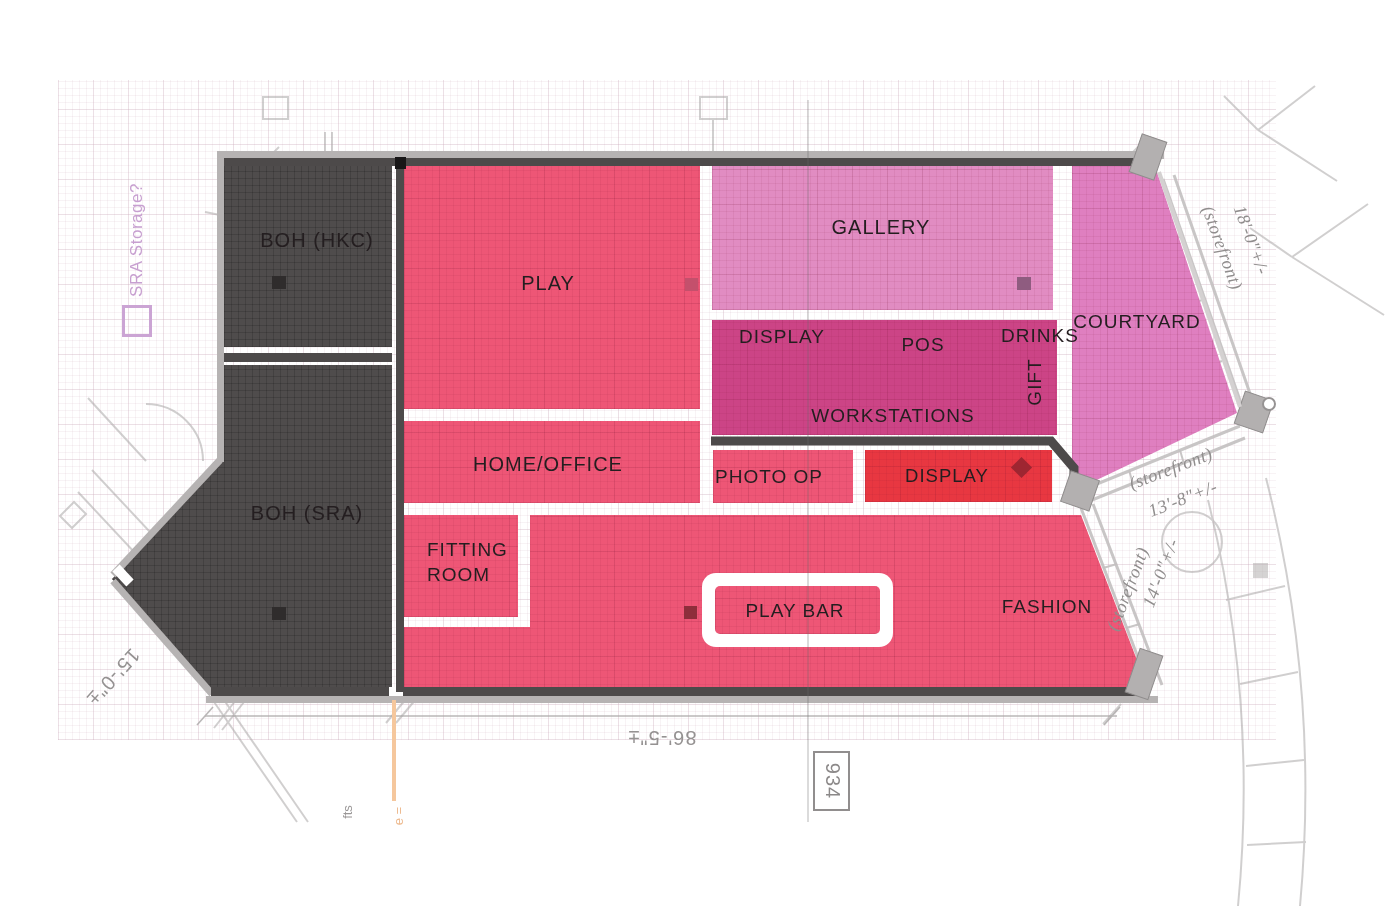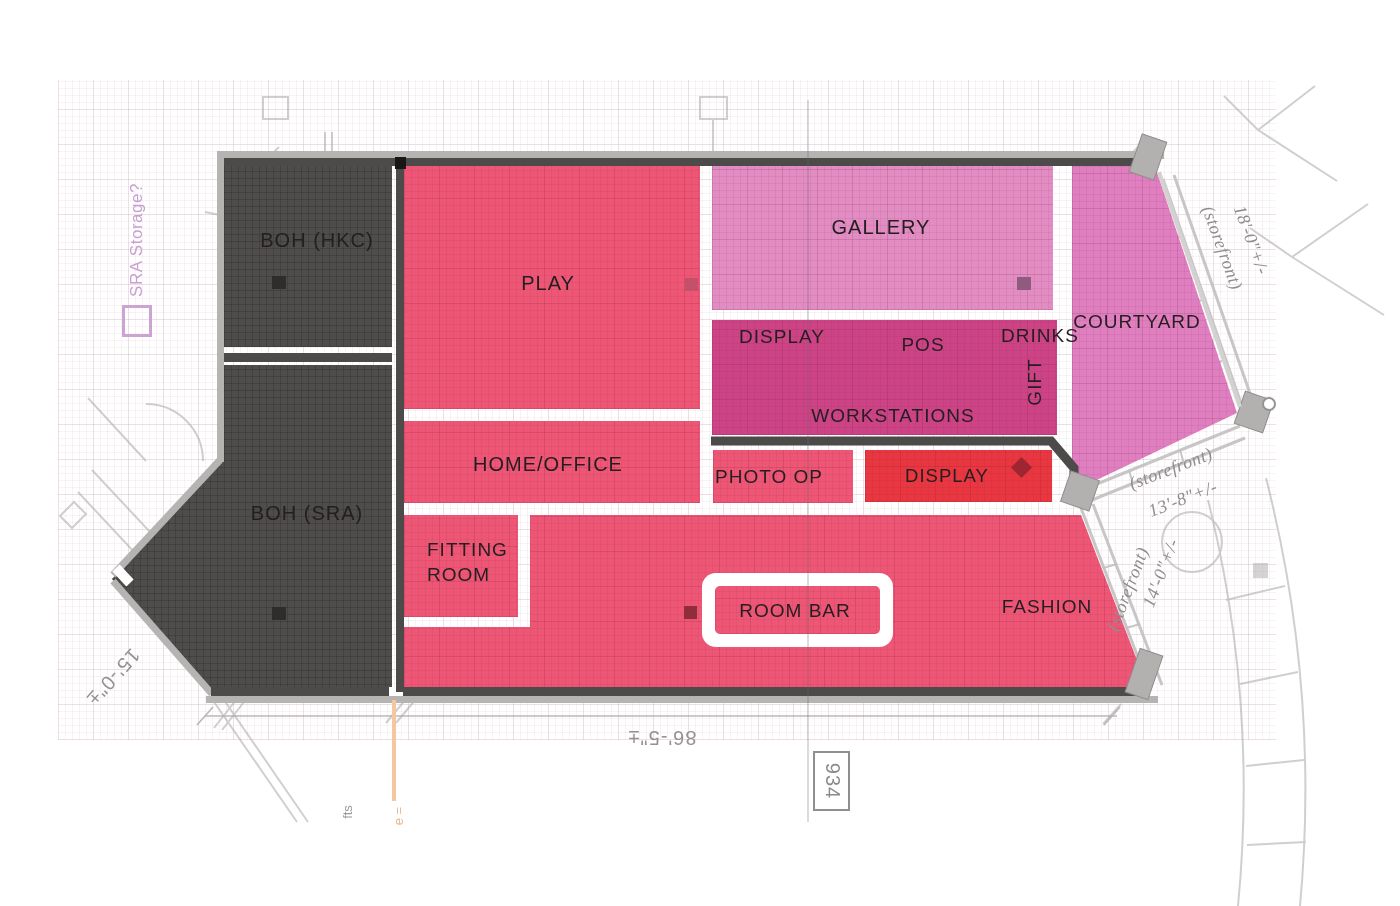--- a/index.html
+++ b/index.html
@@ -167,21 +167,21 @@
   <div class="lbl sm" style="left:1137px;top:322px;">COURTYARD</div>
   <div class="lbl sm" style="left:782px;top:337px;text-align:center;">DISPLAY</div>
   <div class="lbl sm" style="left:923px;top:345px;">POS</div>
   <div class="lbl sm" style="left:1040px;top:336px;">DRINKS</div>
   <div class="lbl sm vert" style="left:1035px;top:382px;">GIFT</div>
   <div class="lbl sm" style="left:893px;top:416px;">WORKSTATIONS</div>
   <div class="lbl" style="left:548px;top:464px;">HOME/OFFICE</div>
   <div class="lbl sm" style="left:769px;top:477px;">PHOTO OP</div>
   <div class="lbl" style="left:947px;top:476px;font-size:18.5px;">DISPLAY</div>
   <div class="lbl sm" style="left:427px;top:538px;transform:none;white-space:normal;width:95px;line-height:1.3;">FITTING ROOM</div>
-  <div class="lbl sm" style="left:795px;top:611px;">ROOM BAR</div>
+  <div class="lbl sm" style="left:795px;top:611px;">PLAY BAR</div>
   <div class="lbl sm" style="left:1047px;top:607px;">FASHION</div>
 
   <div class="sftext" style="left:1222px;top:248px;transform:translate(-50%,-50%) rotate(70deg);">(storefront)</div>
   <div class="sftext" style="left:1251px;top:240px;transform:translate(-50%,-50%) rotate(70deg);">18'-0"+/-</div>
   <div class="sftext" style="left:1171px;top:469px;transform:translate(-50%,-50%) rotate(-21deg);">(storefront)</div>
   <div class="sftext" style="left:1183px;top:499px;transform:translate(-50%,-50%) rotate(-21deg);">13'-8"+/-</div>
   <div class="sftext" style="left:1128px;top:589px;transform:translate(-50%,-50%) rotate(-69deg);">(storefront)</div>
   <div class="sftext" style="left:1161px;top:573px;transform:translate(-50%,-50%) rotate(-69deg);">14'-0"+/-</div>
 
   <div class="dimtext" style="left:662px;top:737px;transform:translate(-50%,-50%) rotate(180deg);">86'-5"±</div>

